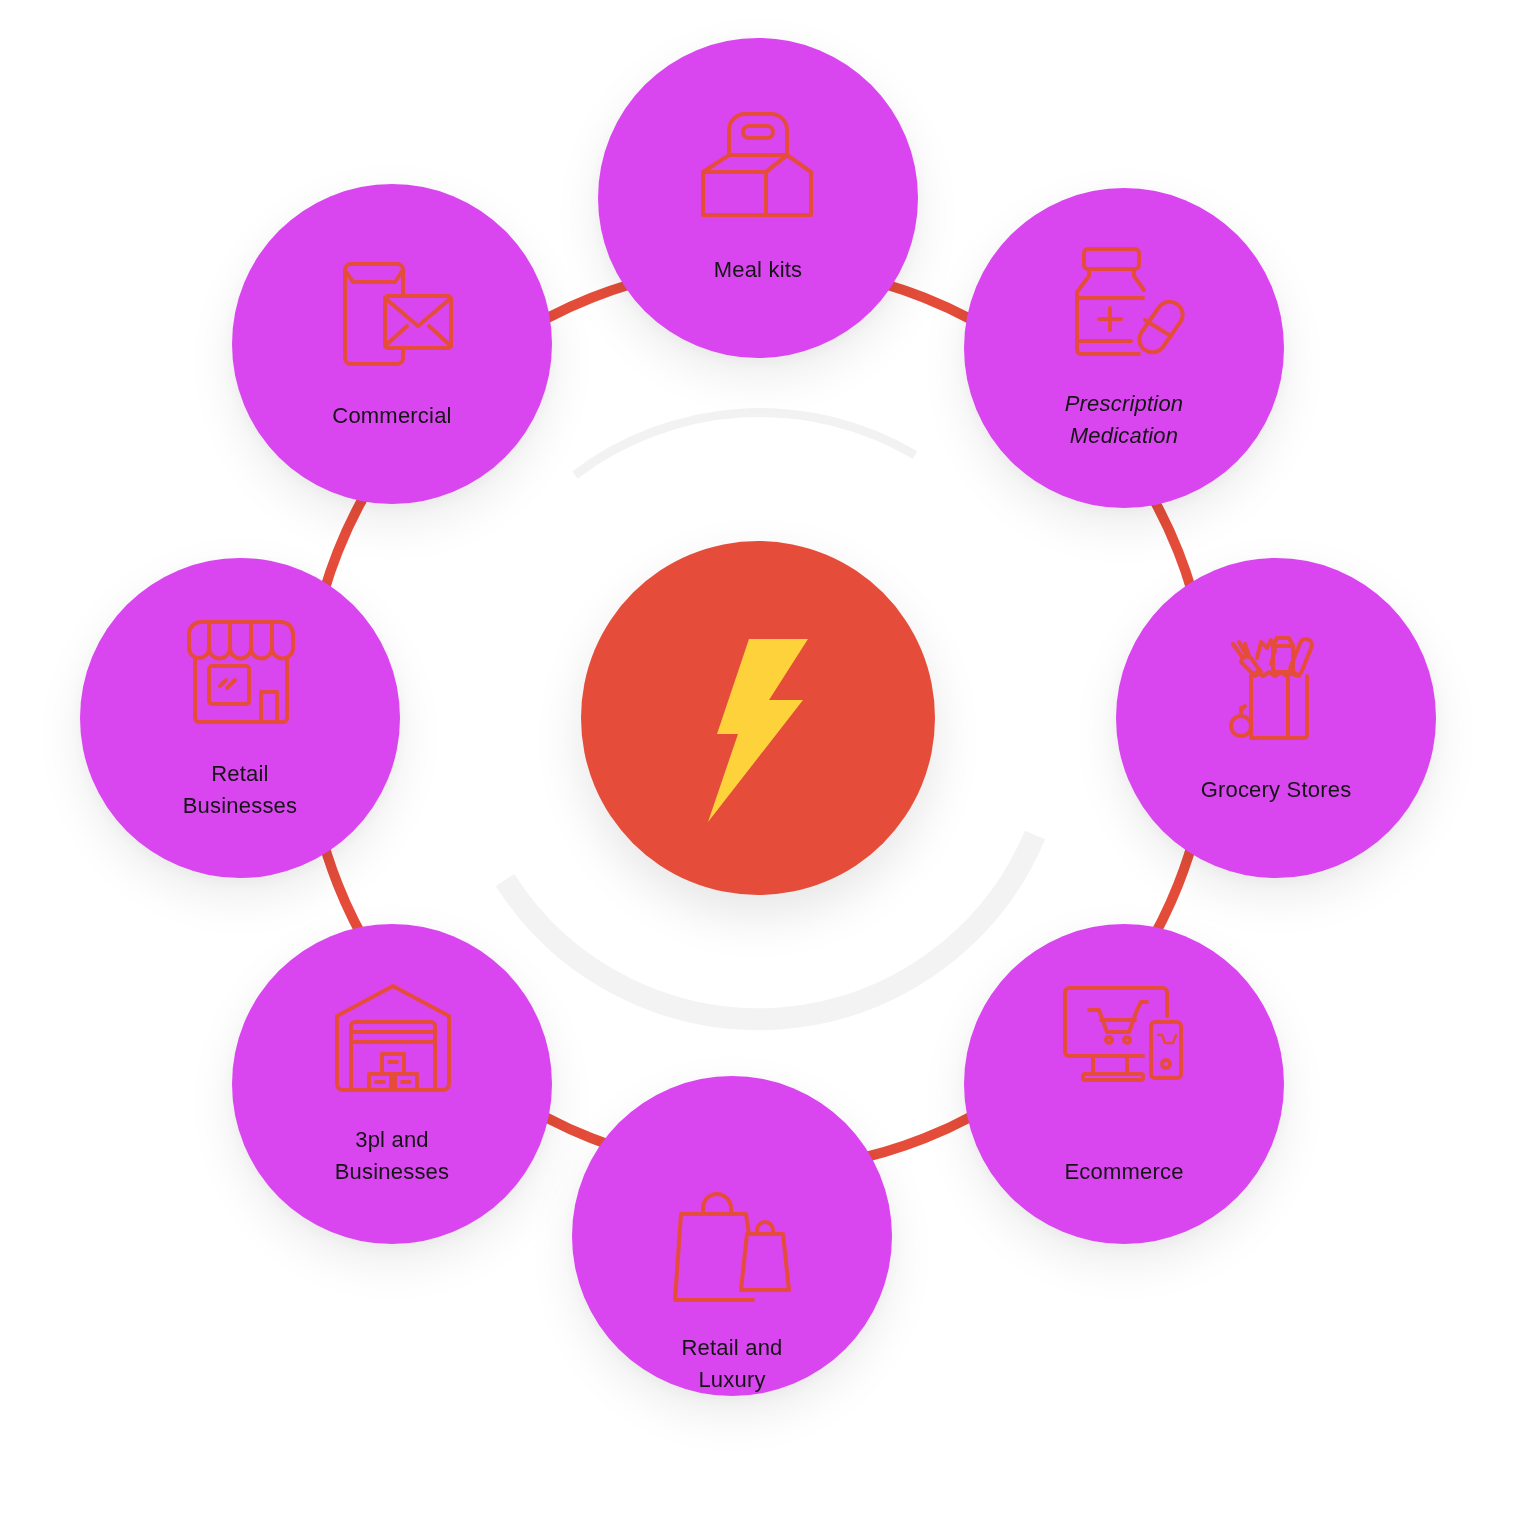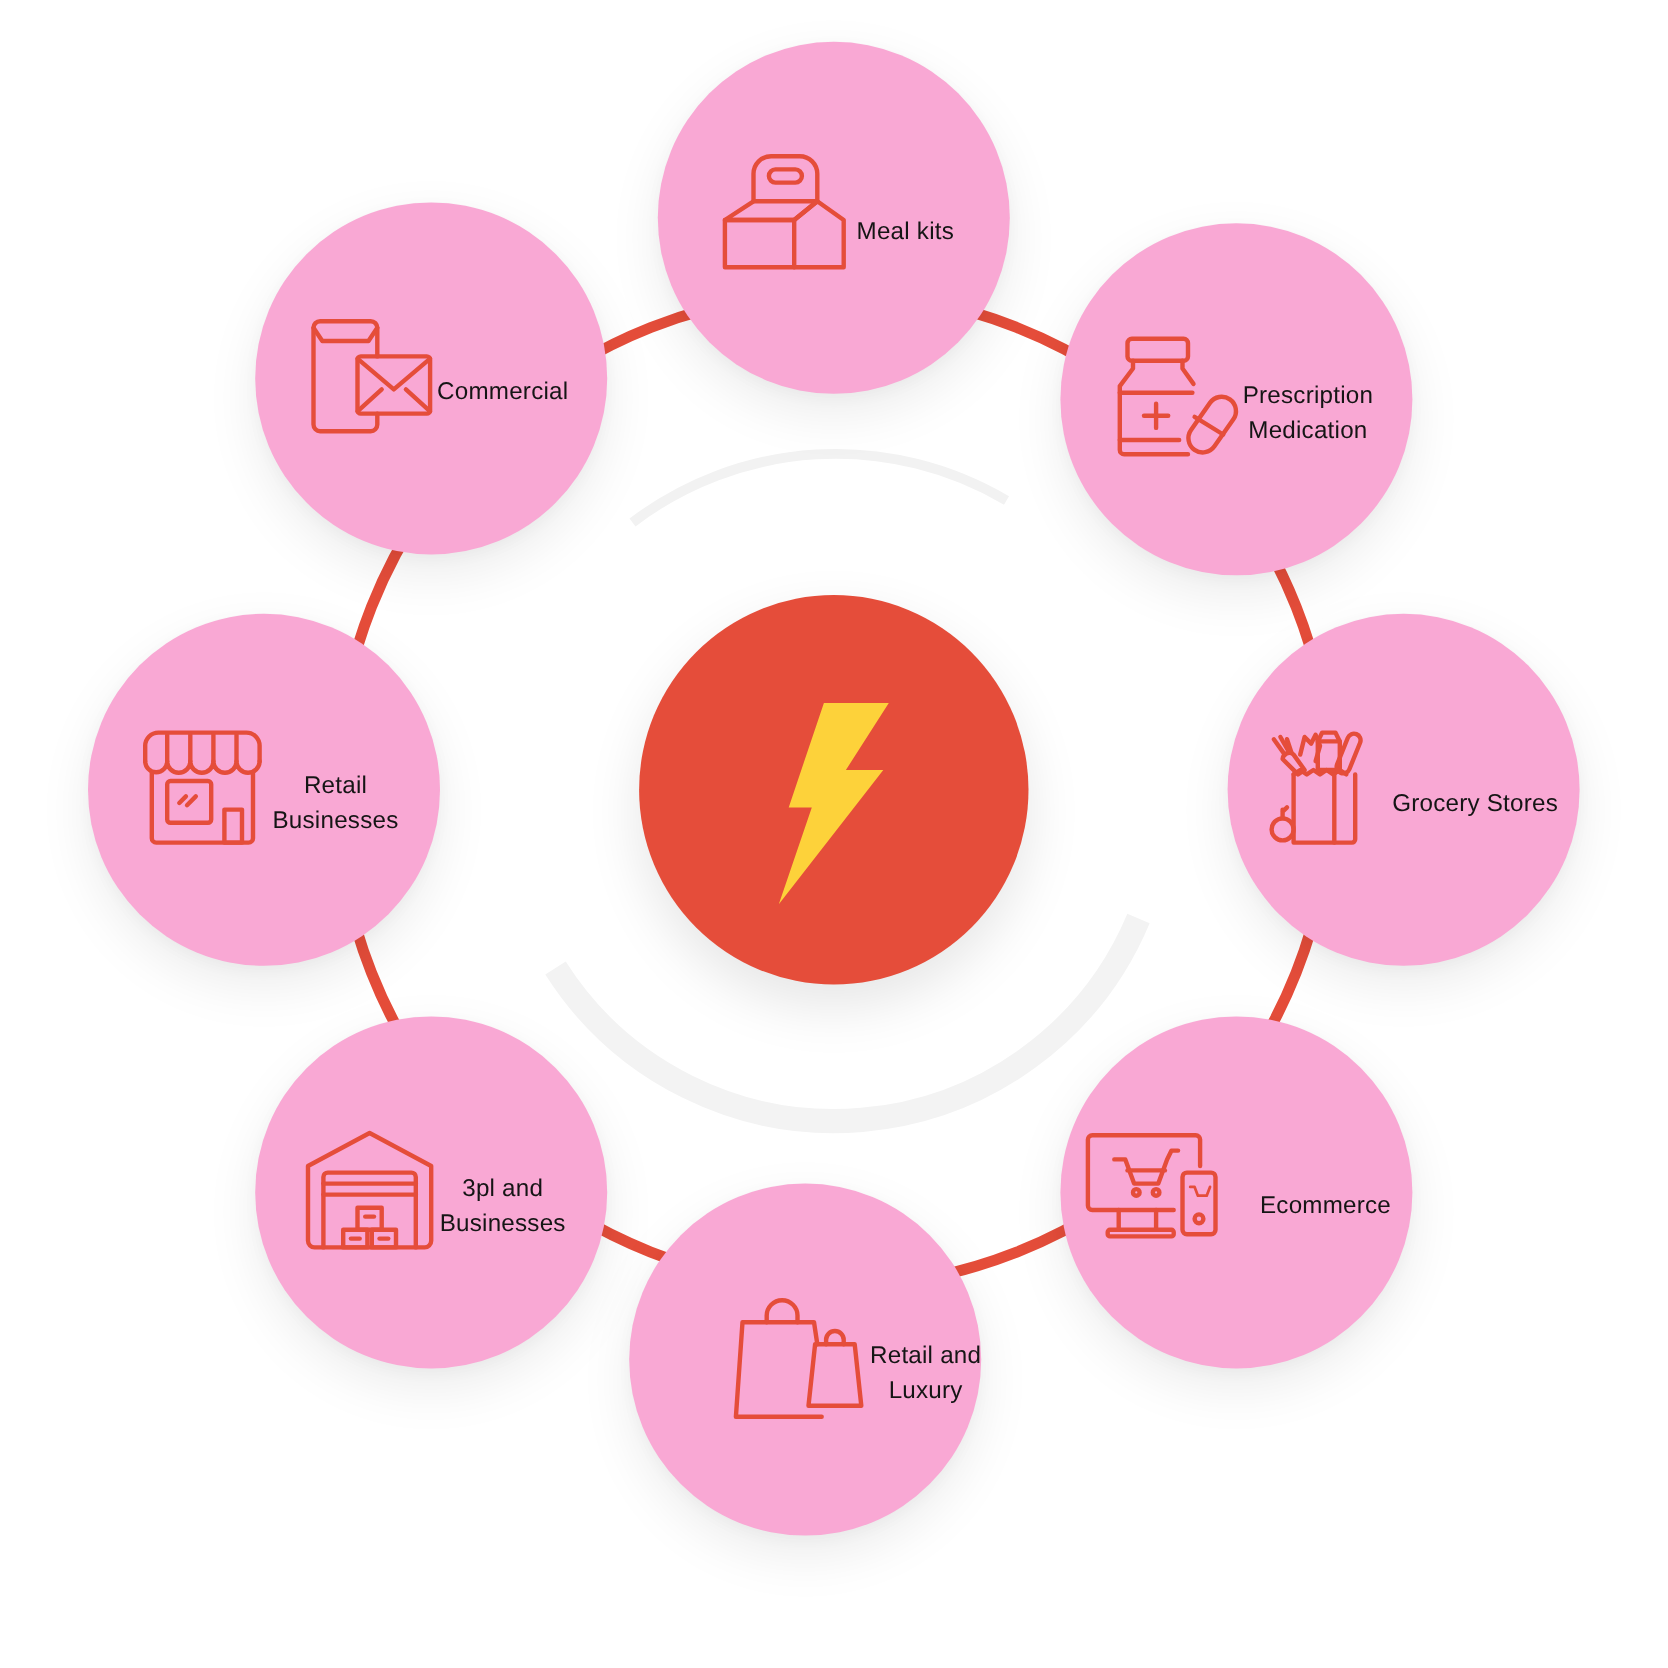--- a/index.html
+++ b/index.html
@@ -2,23 +2,23 @@
 <html><head>
 <meta charset="utf-8">
 <style>
   html, body { margin:0; padding:0; background:#ffffff; }
   body { width:1516px; height:1516px; position:relative; overflow:hidden;
          font-family:"Liberation Sans", "DejaVu Sans", sans-serif; }
   #stage { position:absolute; left:0; top:0; width:1516px; height:1516px; }
   svg.bg { position:absolute; left:0; top:0; }
   .node {
     position:absolute; width:320px; height:320px; border-radius:50%;
-    background:#f9a8d4;
+    background:#d946ef;
     box-shadow: 0 18px 48px rgba(0,0,0,0.08), 0 4px 14px rgba(0,0,0,0.03);
-    display:flex; align-items:center; justify-content:center;
+    display:flex; flex-direction:column; align-items:center; justify-content:center;
     box-sizing:border-box;
   }
   .node .icon { width:130px; height:120px; display:block; }
   .node .label {
     margin-top:24px; color:#151515; font-size:22px; line-height:32px;
     text-align:center; white-space:pre-line; letter-spacing:0.2px;
   }
   .node .icon svg { width:100%; height:100%; overflow:visible; }
   .icon-stroke { fill:none; stroke:#E54D3A; stroke-width:4; stroke-linejoin:round; stroke-linecap:round; }
   .hub {
@@ -53,21 +53,21 @@
         <path class="icon-stroke" d="M36 45 V20 a16 16 0 0 1 16 -16 h26 a16 16 0 0 1 16 16 V45"></path>
         <rect class="icon-stroke" x="50" y="16" width="30" height="12" rx="6"></rect>
         <path class="icon-stroke" d="M10 62 L36 45 H94 L73 62 Z"></path>
         <rect class="icon-stroke" x="10" y="62" width="63" height="43"></rect>
         <path class="icon-stroke" d="M73 62 L94 45 L118 62 V105 H73"></path>
       </svg>
     </span>
     <span class="label">Meal kits</span>
   </div>
 
-  <div class="node" style="left:964px; top:203px;">
+  <div class="node" style="left:964px; top:188px;font-style:italic;">
     <span class="icon">
       <svg viewBox="0 0 130 120">
         <rect class="icon-stroke" x="25" y="5" width="55" height="20" rx="4"></rect>
         <path class="icon-stroke" d="M30 25 V32 L18 48 V106 a4 4 0 0 0 4 4 H80"></path>
         <path class="icon-stroke" d="M75 25 V32 L85 46"></path>
         <line class="icon-stroke" x1="18" y1="54" x2="84" y2="54"></line>
         <line class="icon-stroke" x1="18" y1="97" x2="72" y2="97"></line>
         <line class="icon-stroke" x1="51" y1="64" x2="51" y2="86"></line>
         <line class="icon-stroke" x1="40" y1="75" x2="62" y2="75"></line>
         <rect class="icon-stroke" x="89" y="55" width="26" height="56" rx="13" transform="rotate(35 102 83)"></rect>

